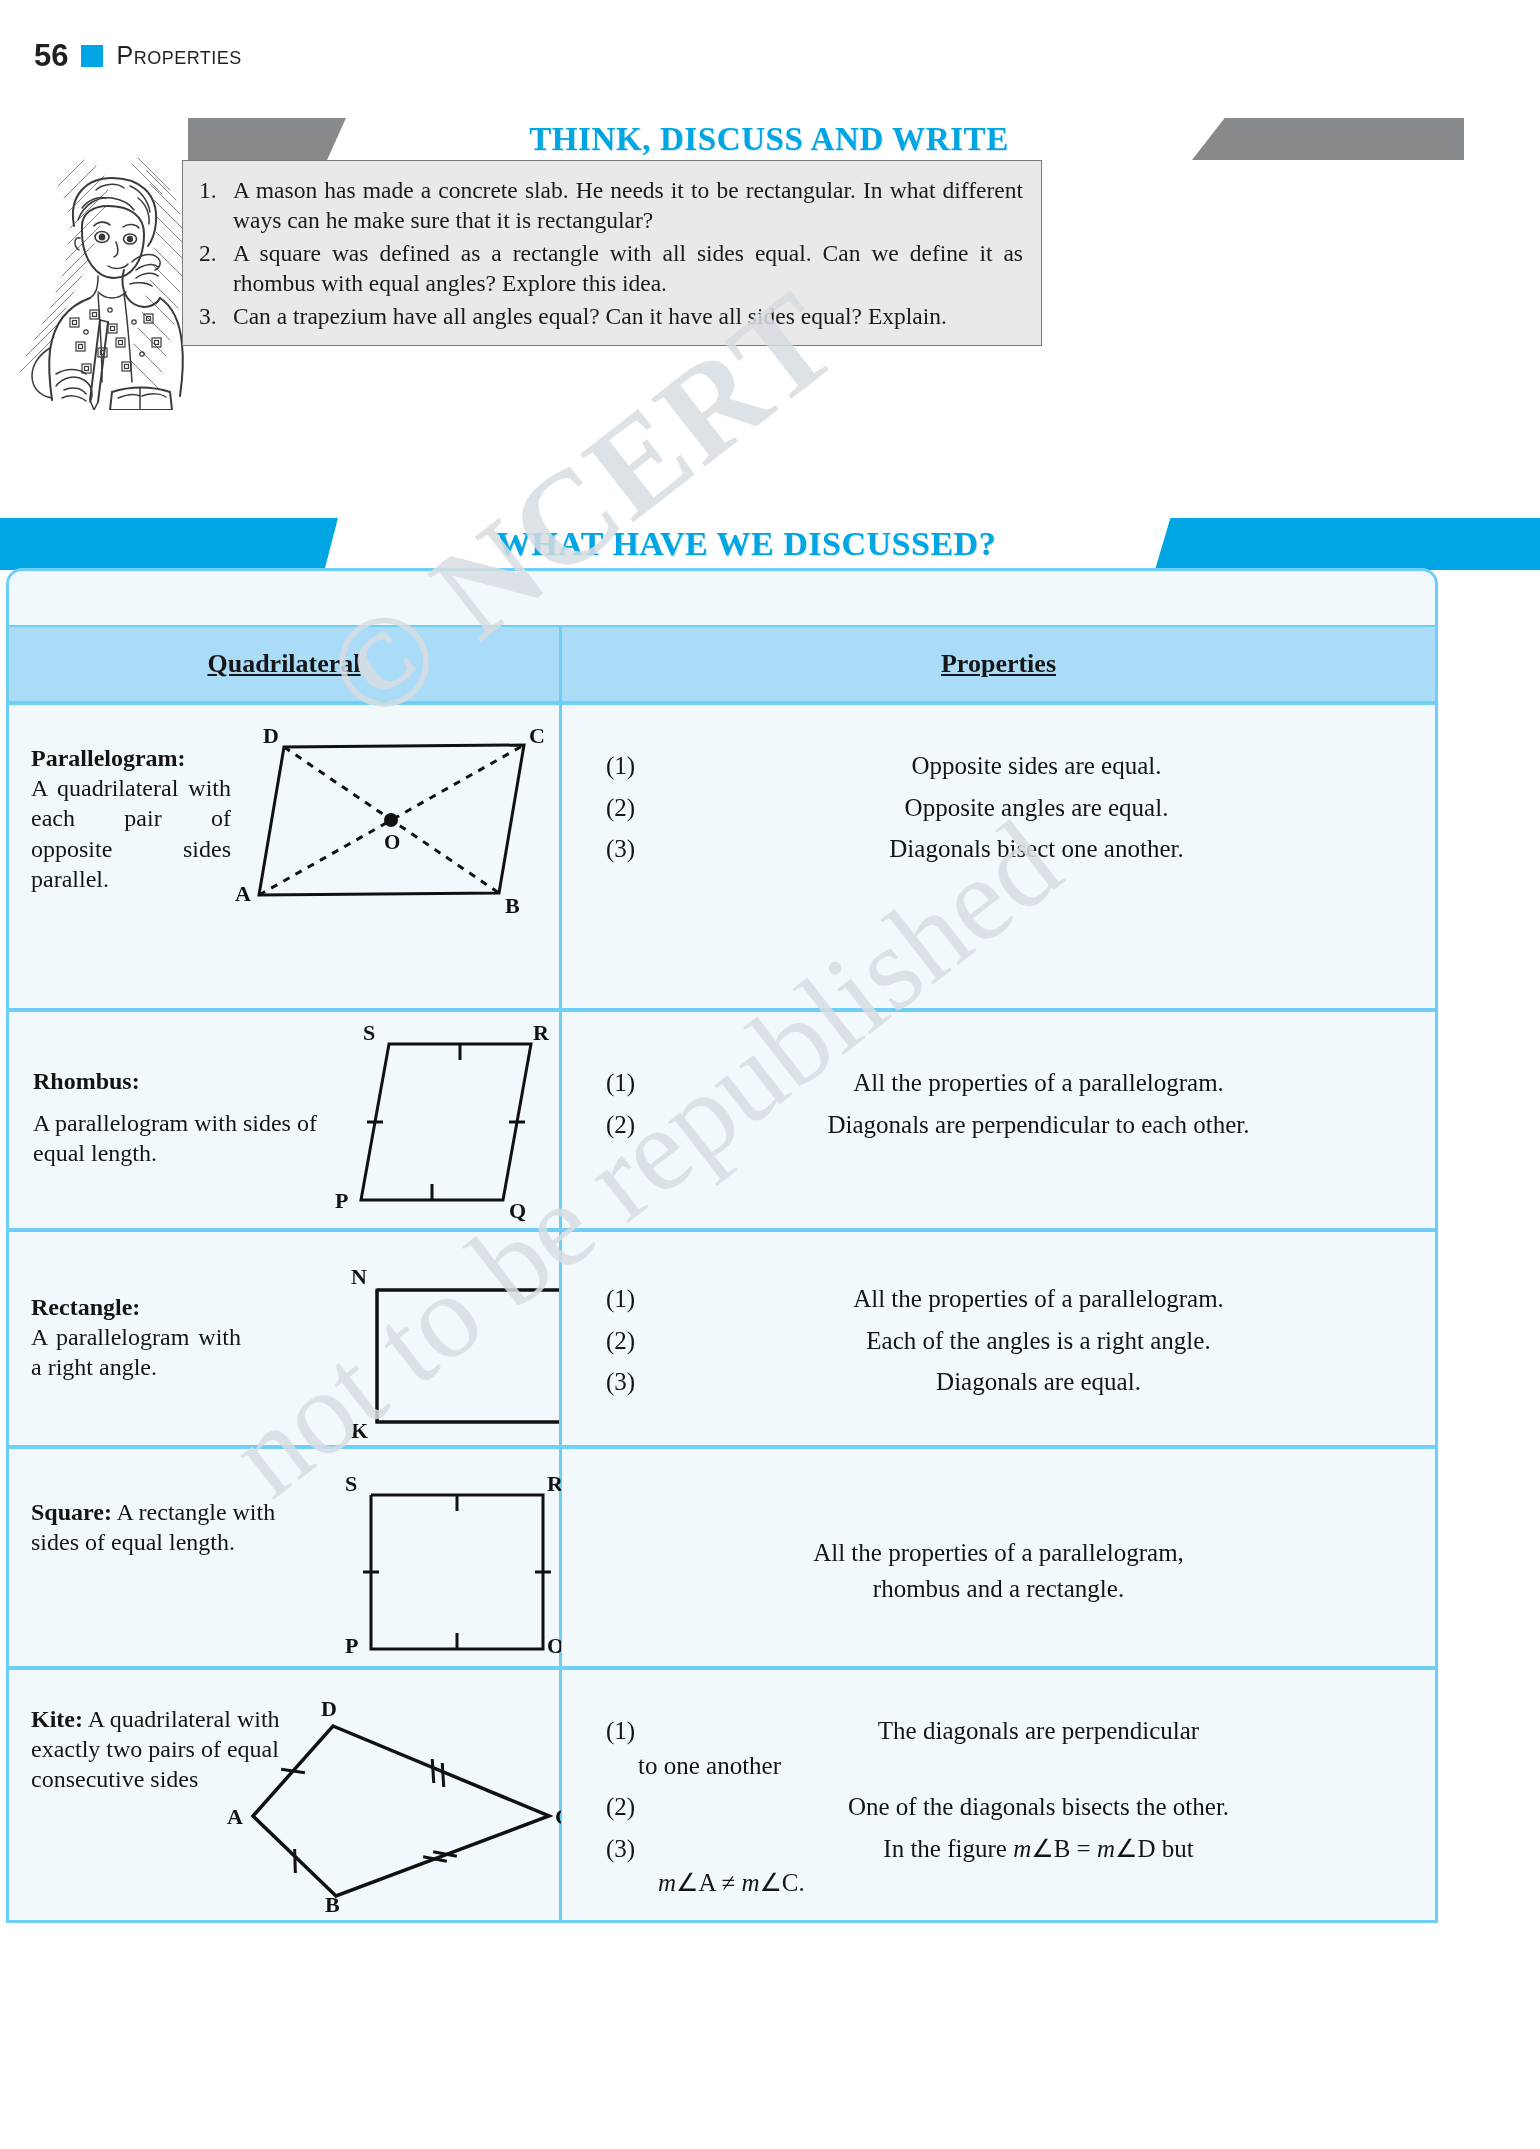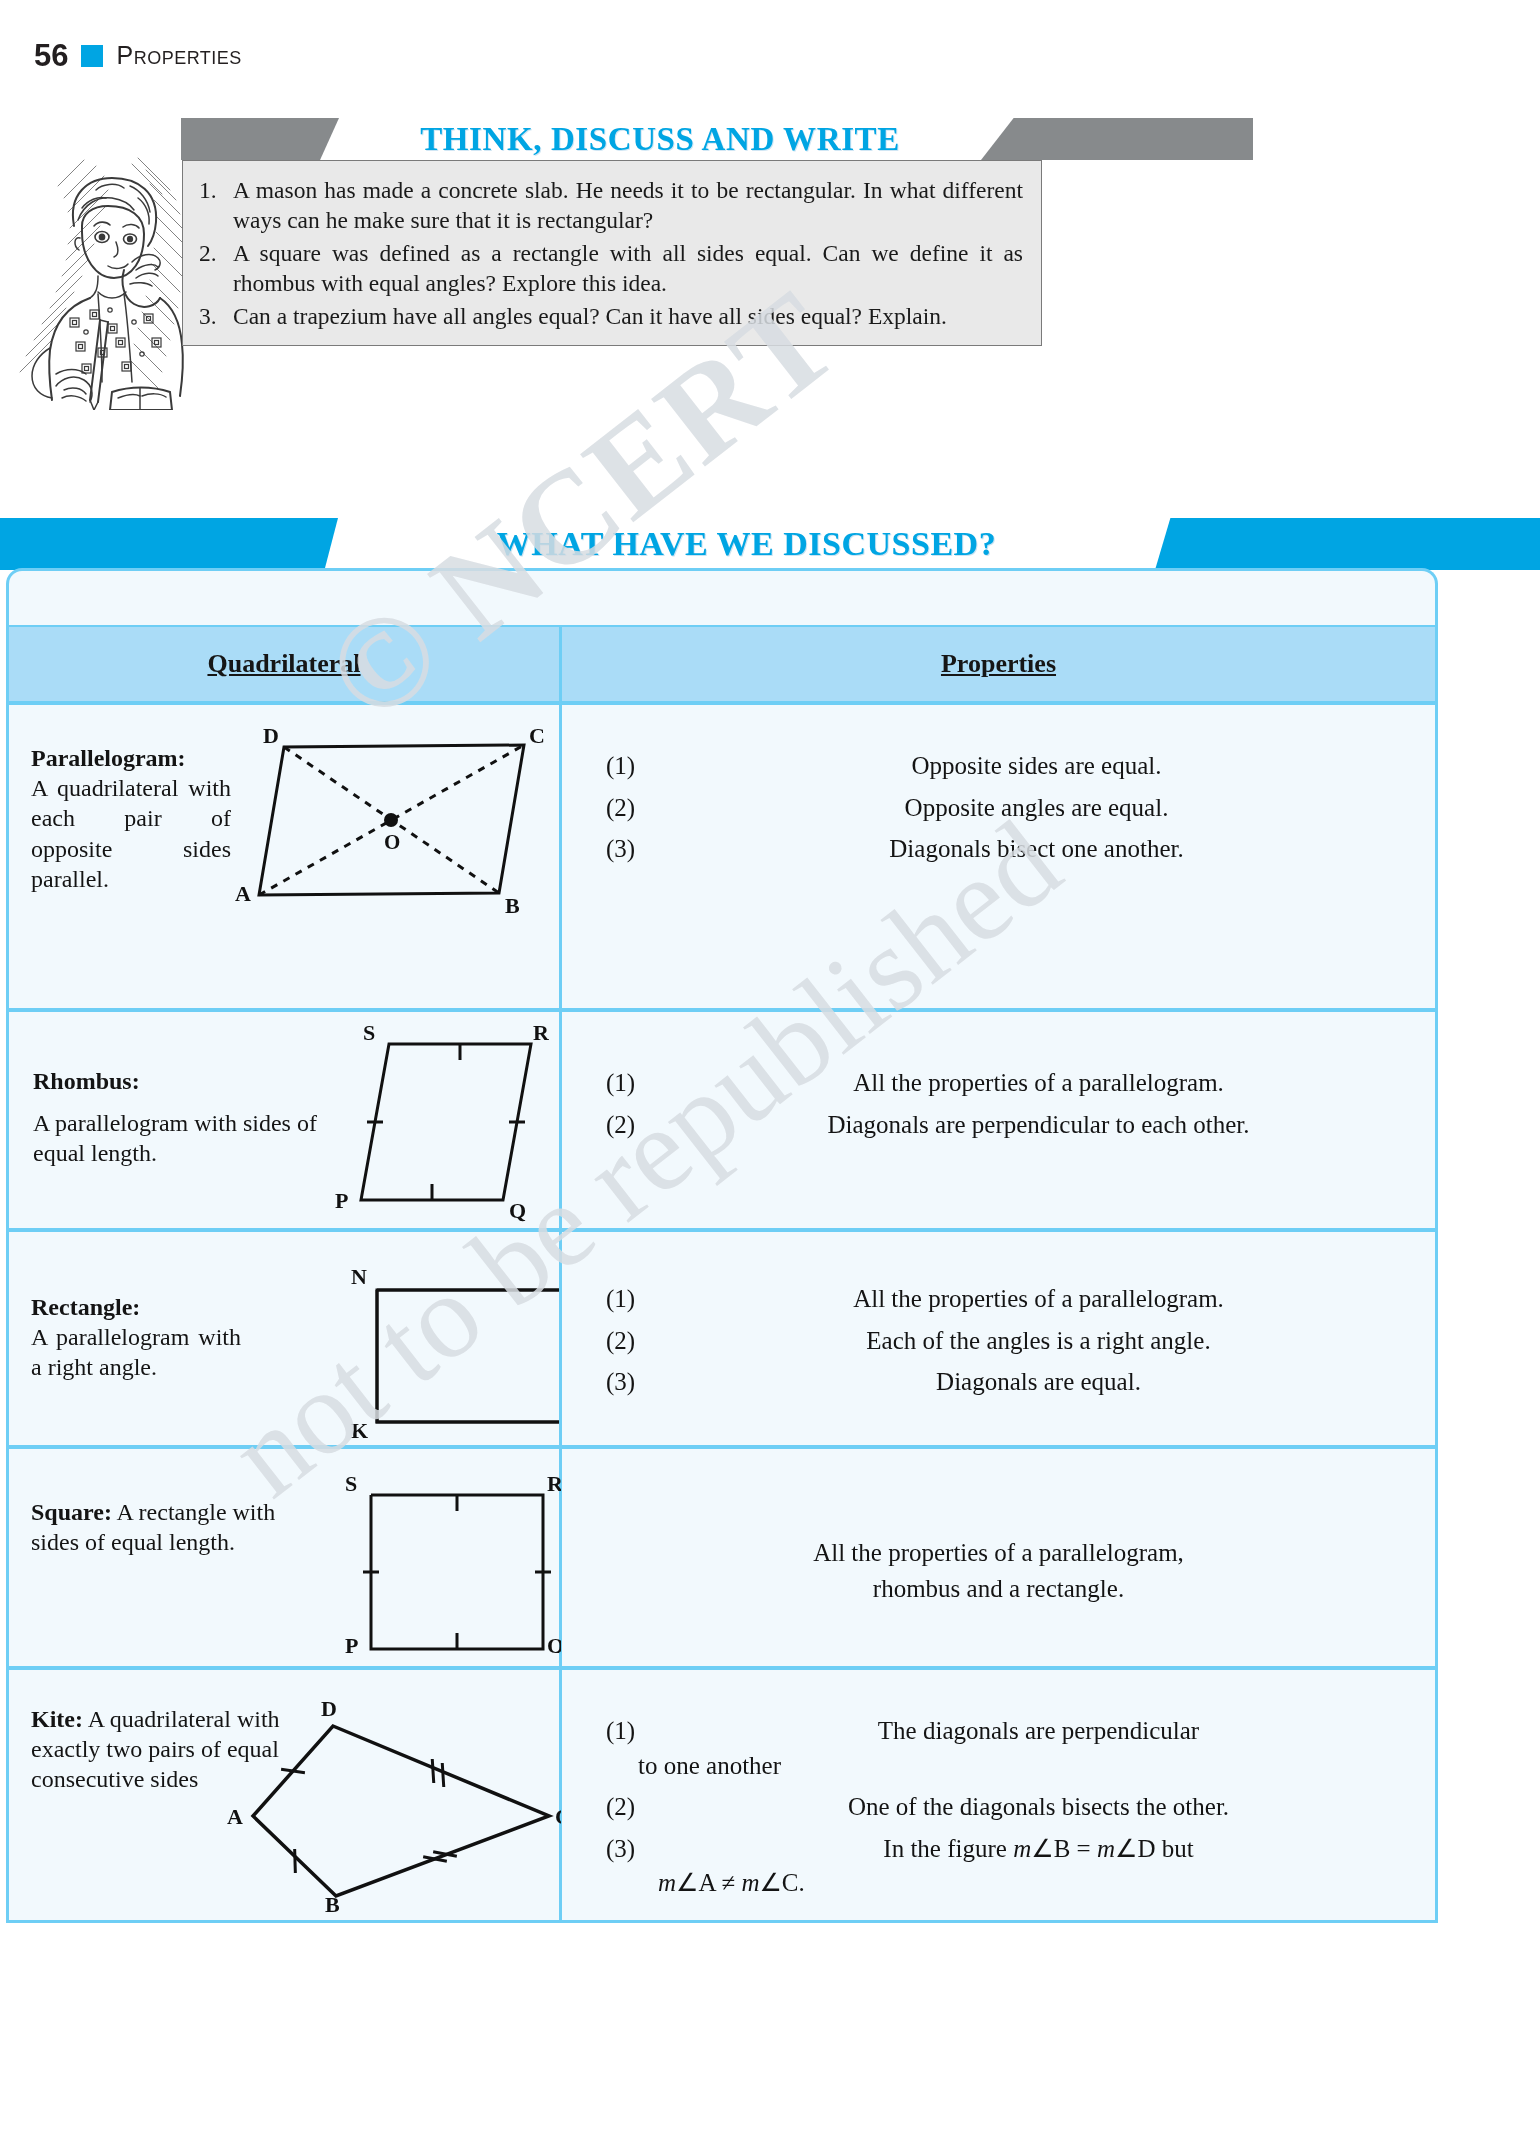--- a/index.html
+++ b/index.html
@@ -28,21 +28,21 @@
     font-variant:small-caps; font-weight:400; line-height:1;
   }
 
   
   #illustration{
     position:absolute; left:12px; top:142px; width:180px; height:268px;
   }
 
   
   #tdw-banner{
-    position:absolute; left:181px; top:118px; width:1072px; height:42px;
+    position:absolute; left:188px; top:118px; width:1276px; height:42px;
   }
   #tdw-left-tab{
     position:absolute; left:0; top:0; width:158px; height:42px;
     background:#878a8c;
     clip-path:polygon(0 0, 100% 0, 88% 100%, 0 100%);
   }
   #tdw-right-tab{
     position:absolute; right:0; top:0; width:272px; height:42px;
     background:#878a8c;
     clip-path:polygon(12% 0, 100% 0, 100% 100%, 0 100%);

